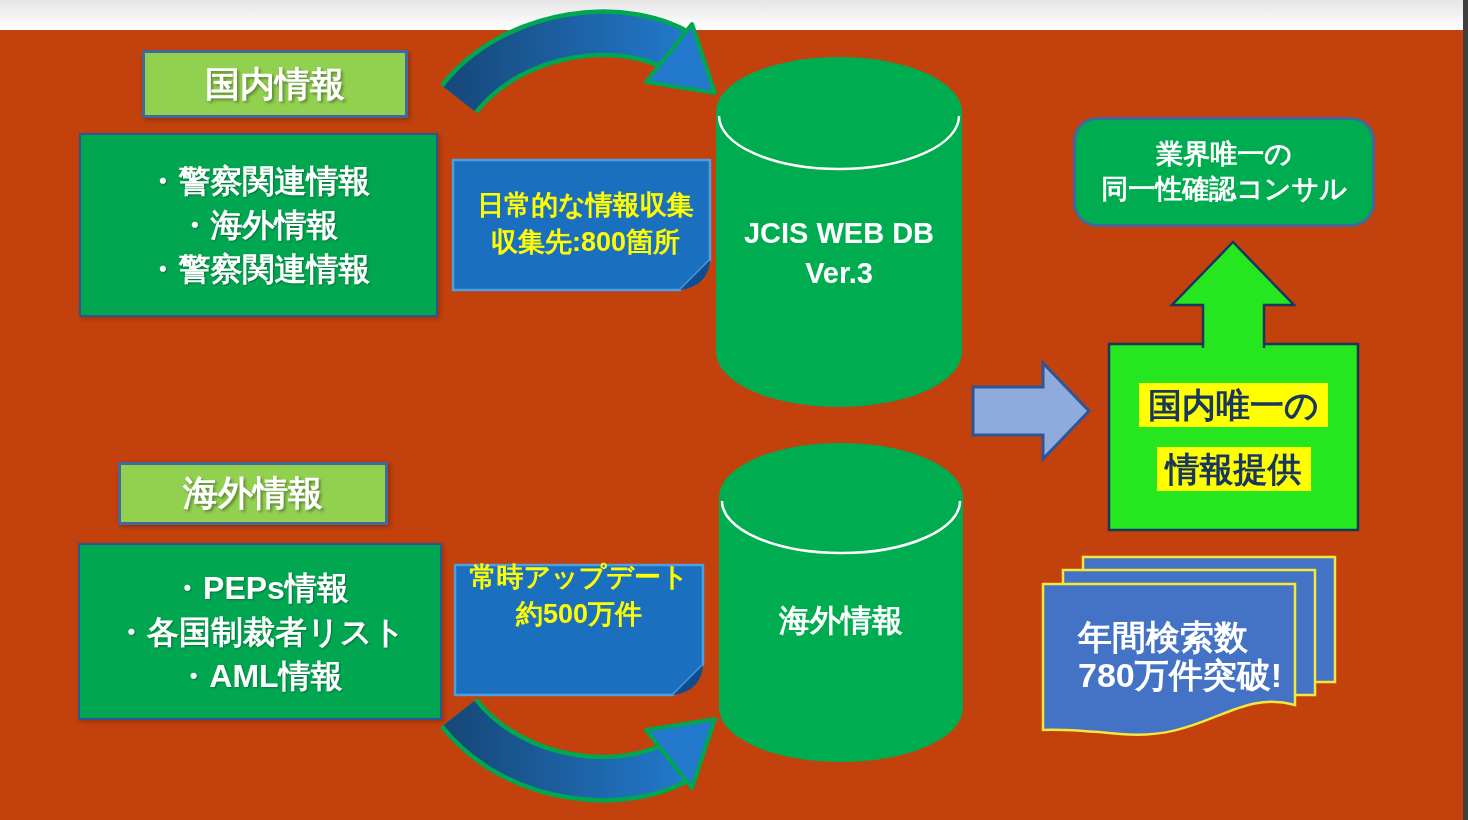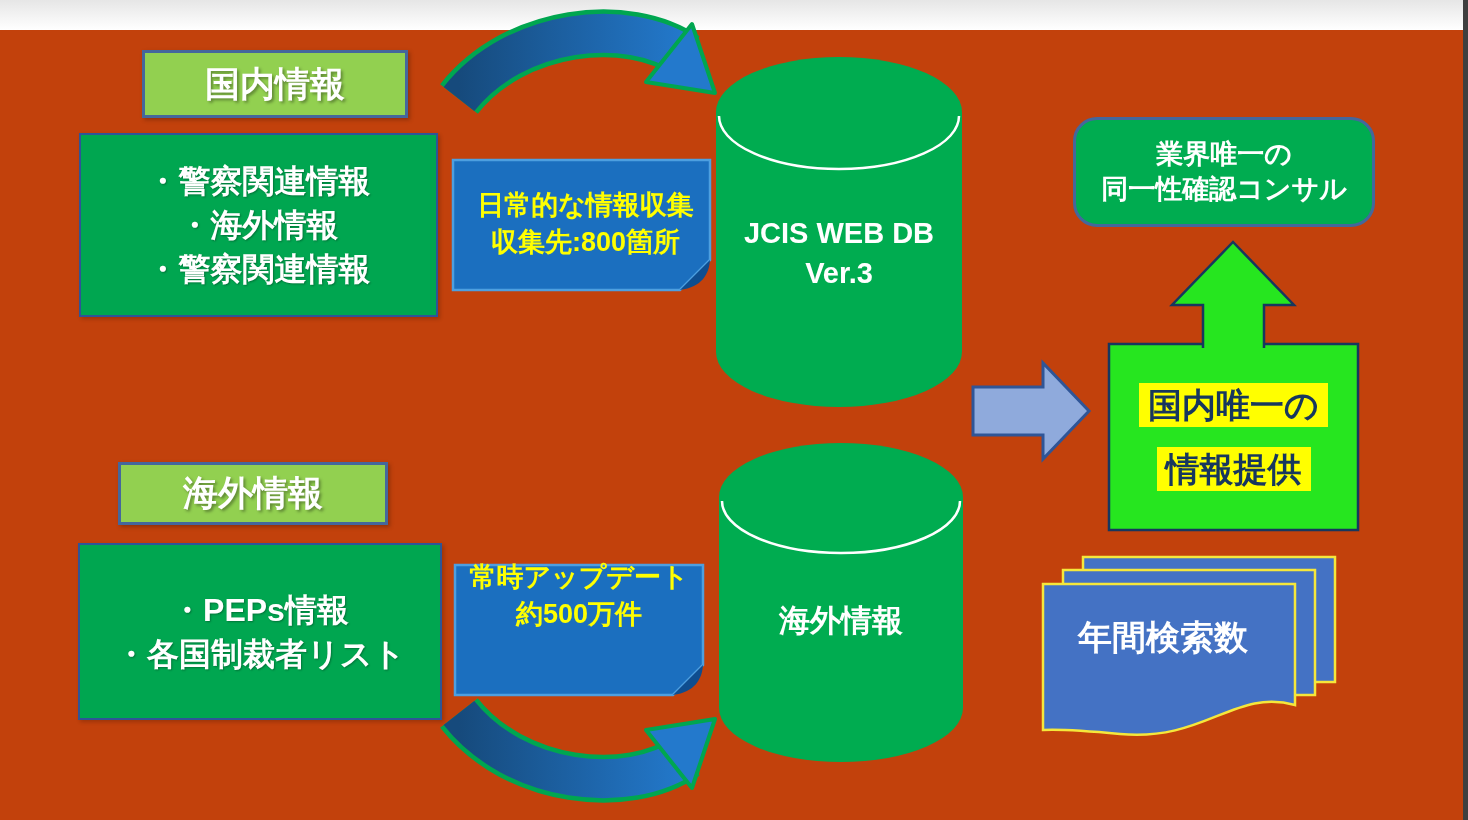--- a/index.html
+++ b/index.html
@@ -140,20 +140,21 @@
     <div>Ver.3</div>
   </div>
 
   <div class="tag-label" style="left:118px;top:462px;width:270px;height:63px;">
     <span>海外情報</span>
   </div>
 
   <div class="src-box" style="left:78px;top:543px;width:364px;height:177px;">
     <span>・PEPs情報</span>
     <span>・各国制裁者リスト</span>
+    <span>・AML情報</span>
   </div>
 
   <div class="note-text" style="left:455px;top:537px;width:248px;height:130px;">
     <span>常時アップデート</span>
     <span>約500万件</span>
   </div>
 
   <div class="cyl-text" style="left:719px;top:601px;width:244px;font-size:31px;">
     <div>海外情報</div>
   </div>
@@ -163,16 +164,17 @@
     <span>同一性確認コンサル</span>
   </div>
 
   <div class="unique-box-text">
     <span>国内唯一の</span>
     <span>情報提供</span>
   </div>
 
   <div class="stats-text">
     <div>年間検索数</div>
+    <div>780万件突破!</div>
   </div>
 
   <div class="edge-strip"></div>
 </div>
 
 </body></html>

